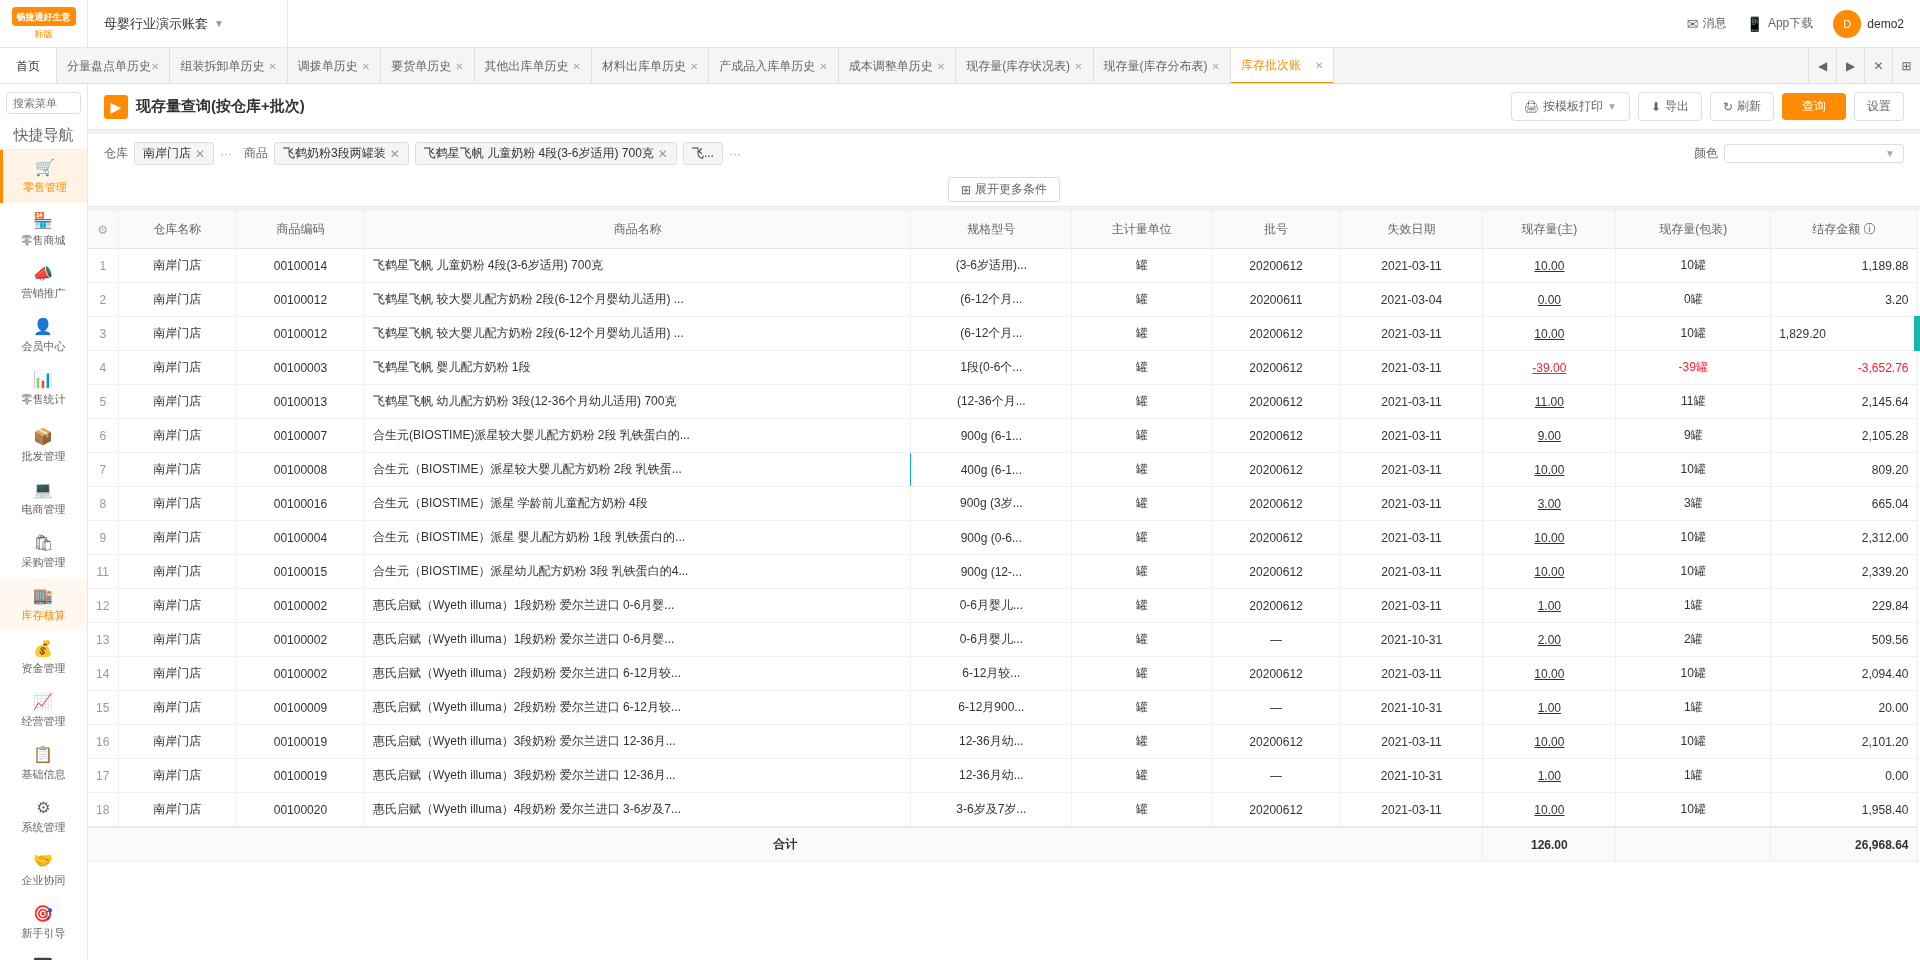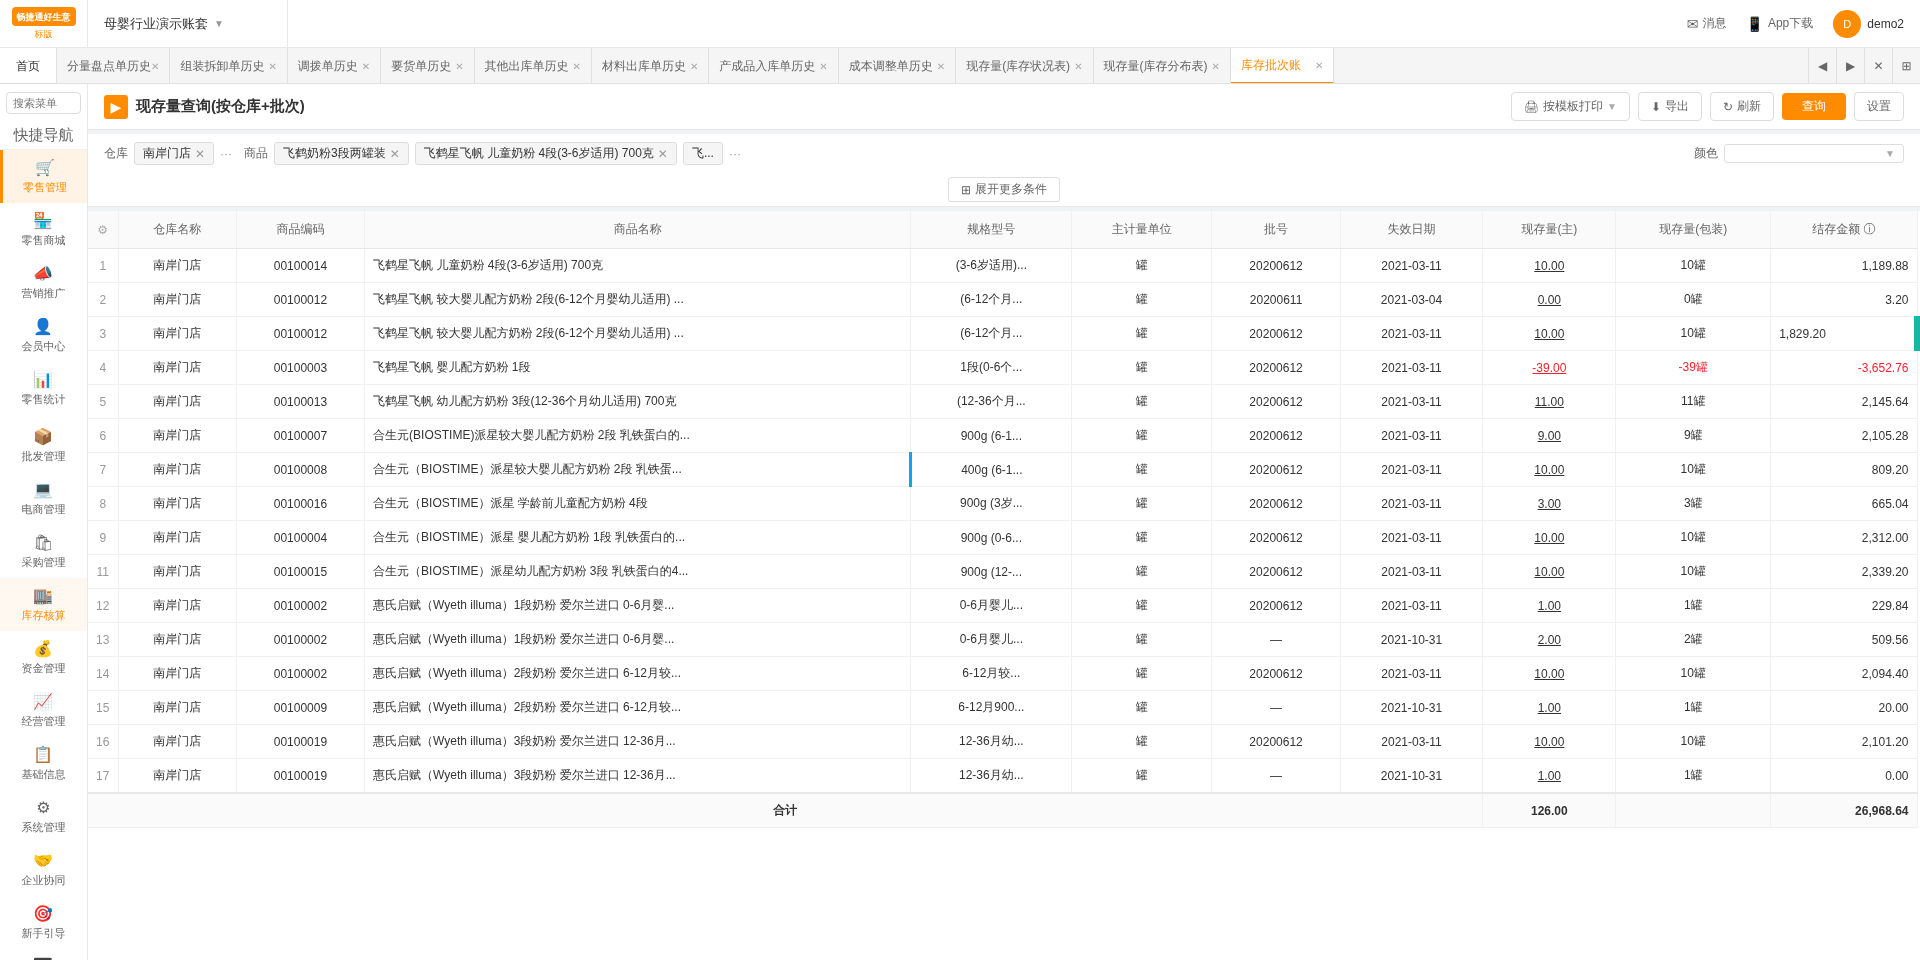--- a/index.html
+++ b/index.html
@@ -344,21 +344,21 @@
     <td style="padding:8px; text-align:center; border-right:1px solid #f0f0f0;">20200612</td>
     <td style="padding:8px; text-align:center; border-right:1px solid #f0f0f0;">2021-03-11</td>
     <td style="padding:8px; text-align:center; border-right:1px solid #f0f0f0; "><span style="text-decoration:underline; cursor:pointer; ">9.00</span></td>
     <td style="padding:8px; text-align:center; border-right:1px solid #f0f0f0; ">9罐</td>
     <td style="padding:8px; text-align:right; border-right:1px solid #f0f0f0; ">2,105.28</td>
   </tr>
             <tr style="border-bottom: 1px solid rgb(240, 240, 240);">
     <td style="padding:8px 6px; text-align:center; color:#999; border-right:1px solid #f0f0f0;">7</td>
     <td style="padding:8px; text-align:center; border-right:1px solid #f0f0f0;">南岸门店</td>
     <td style="padding:8px; text-align:center; border-right:1px solid #f0f0f0;">00100008</td>
-    <td style="padding:8px; text-align:left; border-right:3px solid #0ea5e9; max-width:300px; overflow:hidden; text-overflow:ellipsis; white-space:nowrap;">合生元（BIOSTIME）派星较大婴儿配方奶粉 2段 乳铁蛋...</td>
+    <td style="padding:8px; text-align:left; border-right:1px solid #0ea5e9; max-width:300px; overflow:hidden; text-overflow:ellipsis; white-space:nowrap;">合生元（BIOSTIME）派星较大婴儿配方奶粉 2段 乳铁蛋...</td>
     <td style="padding:8px; text-align:center; border-right:1px solid #f0f0f0;">400g (6-1...</td>
     <td style="padding:8px; text-align:center; border-right:1px solid #f0f0f0;">罐</td>
     <td style="padding:8px; text-align:center; border-right:1px solid #f0f0f0;">20200612</td>
     <td style="padding:8px; text-align:center; border-right:1px solid #f0f0f0;">2021-03-11</td>
     <td style="padding:8px; text-align:center; border-right:1px solid #f0f0f0; "><span style="text-decoration:underline; cursor:pointer; ">10.00</span></td>
     <td style="padding:8px; text-align:center; border-right:1px solid #f0f0f0; ">10罐</td>
     <td style="padding:8px; text-align:right; border-right:1px solid #f0f0f0; ">809.20</td>
   </tr>
             <tr style="border-bottom: 1px solid rgb(240, 240, 240);">
     <td style="padding:8px 6px; text-align:center; color:#999; border-right:1px solid #f0f0f0;">8</td>
@@ -469,20 +469,33 @@
     <td style="padding:8px; text-align:center; border-right:1px solid #f0f0f0;">南岸门店</td>
     <td style="padding:8px; text-align:center; border-right:1px solid #f0f0f0;">00100019</td>
     <td style="padding:8px; text-align:left; border-right:1px solid #f0f0f0; max-width:300px; overflow:hidden; text-overflow:ellipsis; white-space:nowrap;">惠氏启赋（Wyeth illuma）3段奶粉 爱尔兰进口 12-36月...</td>
     <td style="padding:8px; text-align:center; border-right:1px solid #f0f0f0;">12-36月幼...</td>
     <td style="padding:8px; text-align:center; border-right:1px solid #f0f0f0;">罐</td>
     <td style="padding:8px; text-align:center; border-right:1px solid #f0f0f0;">—</td>
     <td style="padding:8px; text-align:center; border-right:1px solid #f0f0f0;">2021-10-31</td>
     <td style="padding:8px; text-align:center; border-right:1px solid #f0f0f0; "><span style="text-decoration:underline; cursor:pointer; ">1.00</span></td>
     <td style="padding:8px; text-align:center; border-right:1px solid #f0f0f0; ">1罐</td>
     <td style="padding:8px; text-align:right; border-right:1px solid #f0f0f0; ">0.00</td>
+  </tr>
+            <tr style="border-bottom: 1px solid rgb(240, 240, 240);">
+    <td style="padding:8px 6px; text-align:center; color:#999; border-right:1px solid #f0f0f0;">18</td>
+    <td style="padding:8px; text-align:center; border-right:1px solid #f0f0f0;">南岸门店</td>
+    <td style="padding:8px; text-align:center; border-right:1px solid #f0f0f0;">00100020</td>
+    <td style="padding:8px; text-align:left; border-right:1px solid #f0f0f0; max-width:300px; overflow:hidden; text-overflow:ellipsis; white-space:nowrap;">惠氏启赋（Wyeth illuma）4段奶粉 爱尔兰进口 3-6岁及7...</td>
+    <td style="padding:8px; text-align:center; border-right:1px solid #f0f0f0;">3-6岁及7岁...</td>
+    <td style="padding:8px; text-align:center; border-right:1px solid #f0f0f0;">罐</td>
+    <td style="padding:8px; text-align:center; border-right:1px solid #f0f0f0;">20200612</td>
+    <td style="padding:8px; text-align:center; border-right:1px solid #f0f0f0;">2021-03-11</td>
+    <td style="padding:8px; text-align:center; border-right:1px solid #f0f0f0; "><span style="text-decoration:underline; cursor:pointer; ">10.00</span></td>
+    <td style="padding:8px; text-align:center; border-right:1px solid #f0f0f0; ">10罐</td>
+    <td style="padding:8px; text-align:right; border-right:1px solid #f0f0f0; ">1,958.40</td>
   </tr>
           </tbody>
         <tfoot>
           <tr style="background:#fafafa; border-top:2px solid #e8e8e8;">
             <td colspan="8" style="padding:8px; border-right:1px solid #f0f0f0; font-weight:bold; text-align:center;">合计</td>
             <td style="padding:8px; text-align:center; font-weight:bold; border-right:1px solid #f0f0f0;">126.00</td>
             <td style="padding:8px; border-right:1px solid #f0f0f0;"></td>
             <td style="padding:8px; text-align:right; font-weight:bold; border-right:1px solid #f0f0f0;">26,968.64</td>
           </tr>
         </tfoot>

